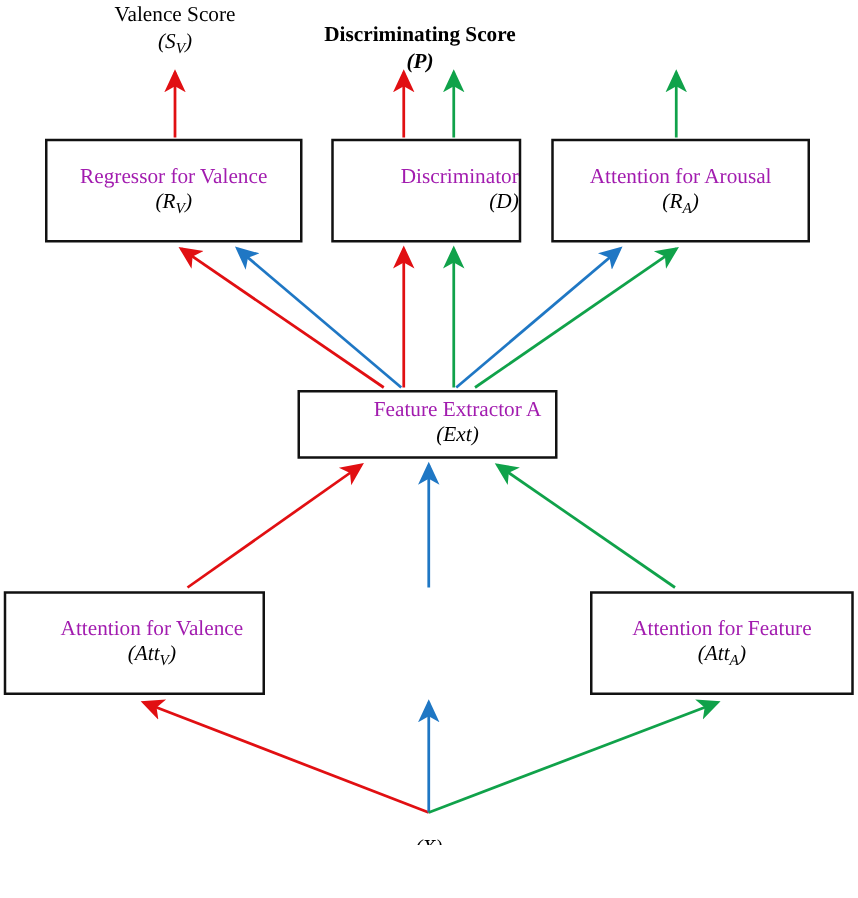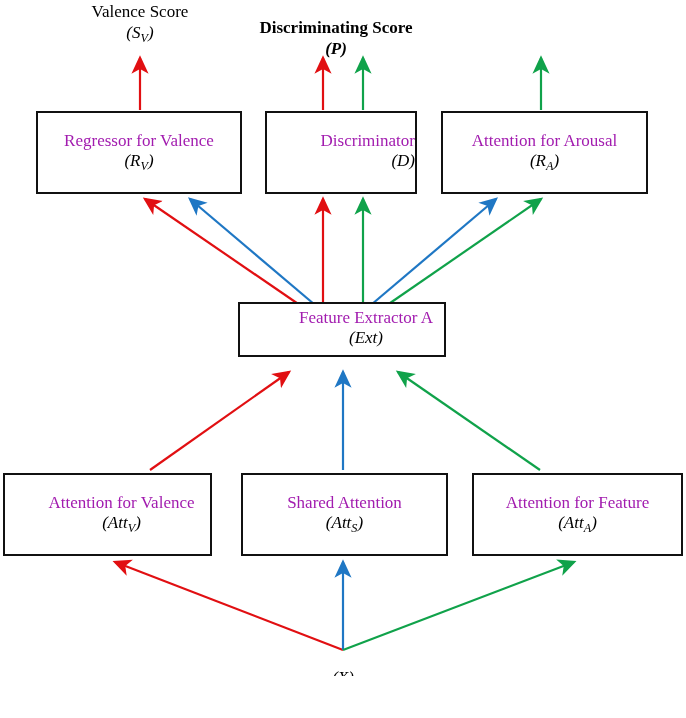--- a/index.html
+++ b/index.html
@@ -71,32 +71,28 @@
   </div>
   <div class="node" style="left:265px;top:111px;width:152px;height:83px;align-items:flex-end;">
     <span class="l1">Discriminator</span>
     <span class="l2"><span>(D</span><sub></sub><span>)</span></span>
   </div>
   <div class="node" style="left:441px;top:111px;width:207px;height:83px;">
     <span class="l1">Attention for Arousal</span>
     <span class="l2"><span>(R</span><sub>A</sub><span>)</span></span>
   </div>
 
-  <div class="node" style="left:238px;top:302px;width:208px;height:55px;padding-left:48px;">
+  <div class="node" style="left:238px;top:312px;width:208px;height:55px;padding-left:48px;">
     <span class="l1">Feature Extractor A</span>
     <span class="l2"><span>(Ext</span><sub></sub><span>)</span></span>
   </div>
 
   <div class="node" style="left:3px;top:473px;width:209px;height:83px;padding-left:28px;">
     <span class="l1">Attention for Valence</span>
     <span class="l2"><span>(Att</span><sub>V</sub><span>)</span></span>
-  </div>
-  <div class="node" style="left:241px;top:473px;width:207px;height:83px;">
-    <span class="l1">Shared Attention</span>
-    <span class="l2"><span>(Att</span><sub>S</sub><span>)</span></span>
   </div>
   <div class="node" style="left:472px;top:473px;width:211px;height:83px;">
     <span class="l1">Attention for Feature</span>
     <span class="l2"><span>(Att</span><sub>A</sub><span>)</span></span>
   </div>
 
   <div class="caption" style="left:253px;top:668px;width:180px;">
     <span class="c2"><span>(X</span><sub></sub><span>)</span></span>
   </div>
 

